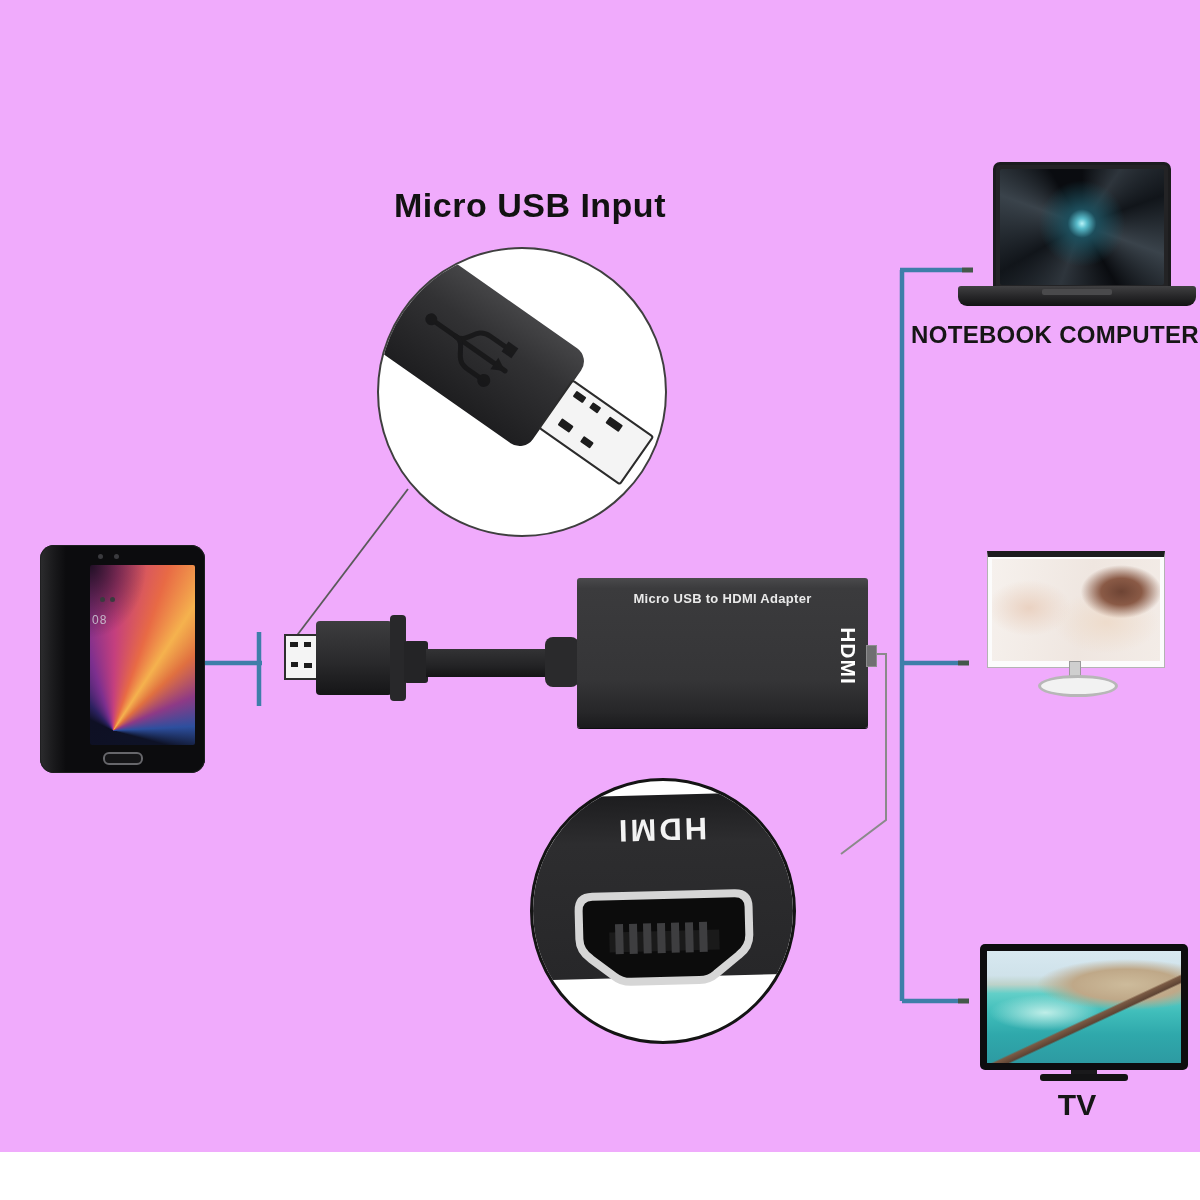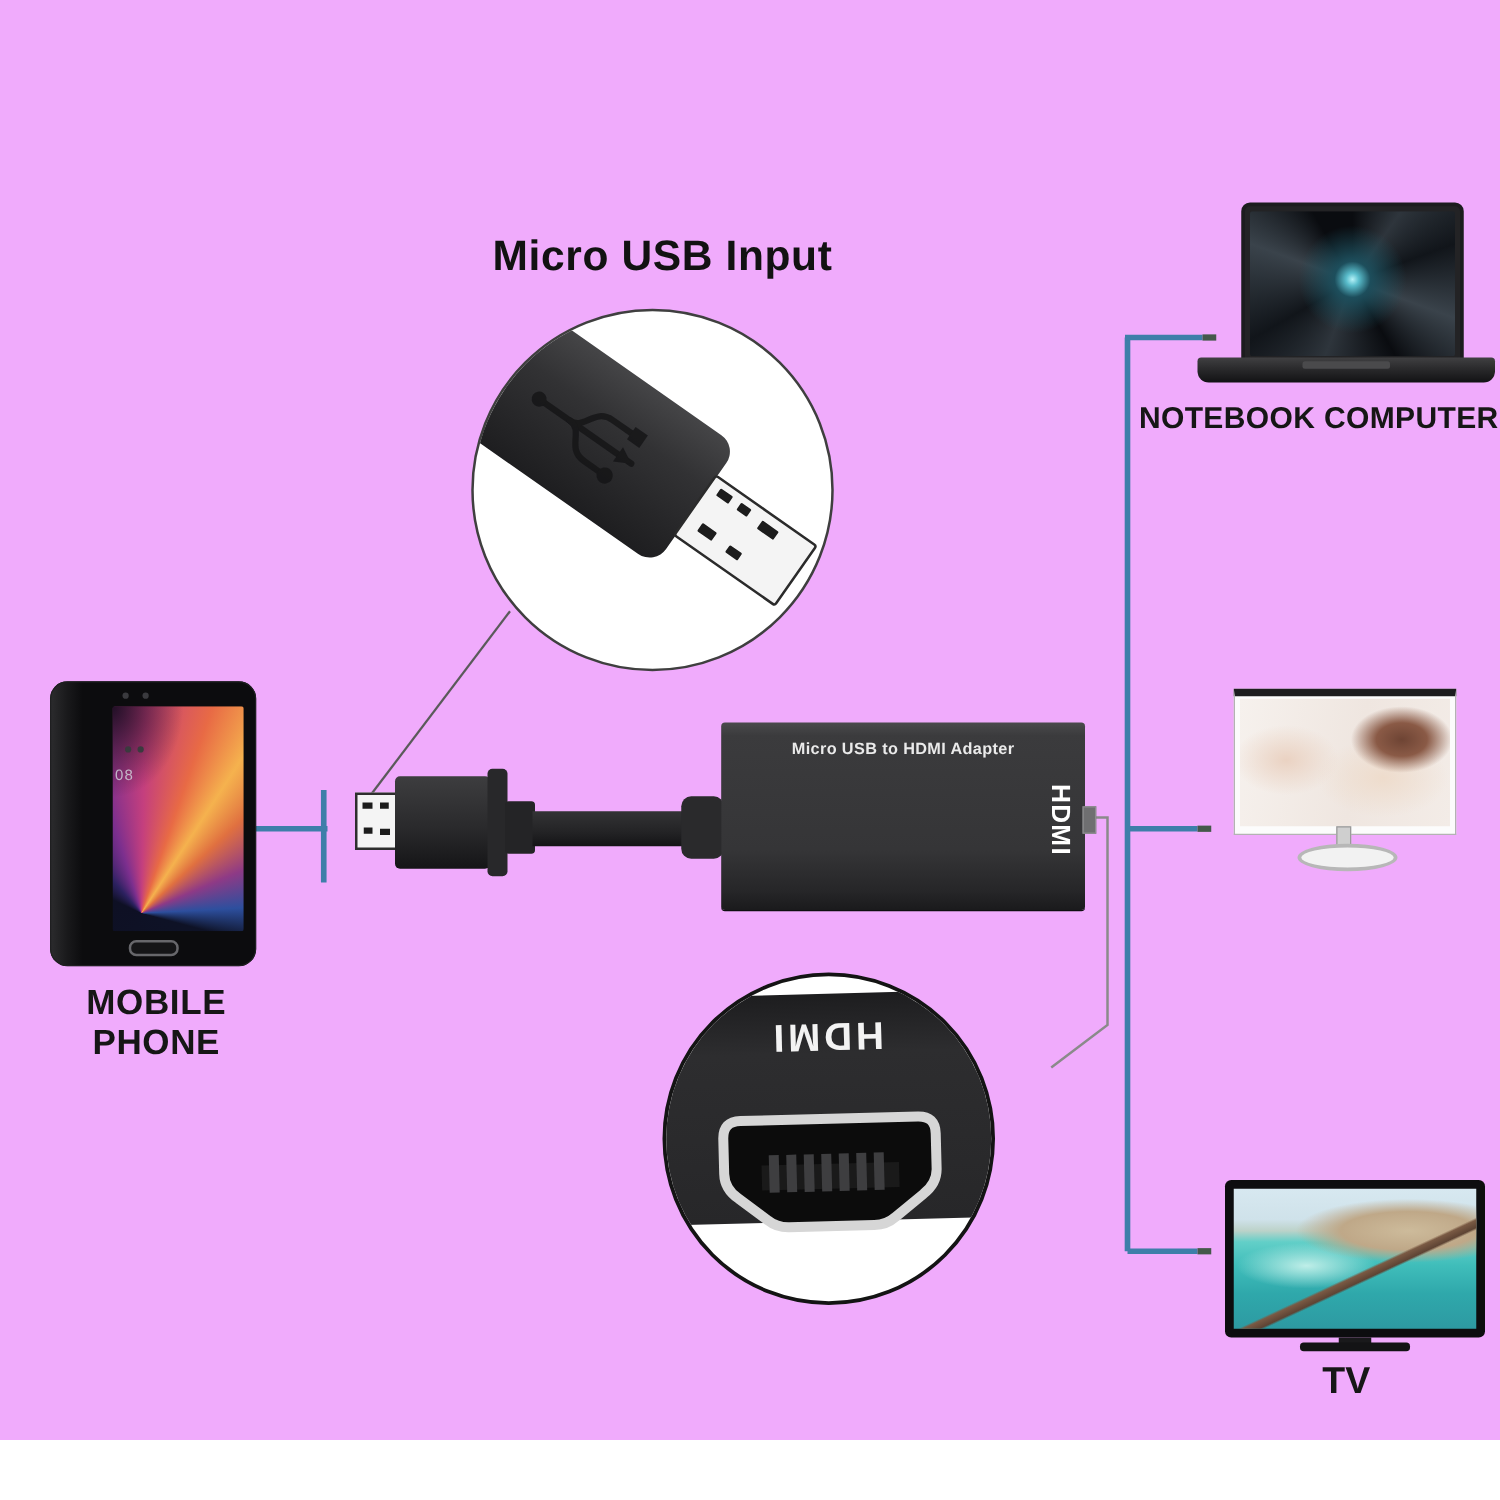--- a/index.html
+++ b/index.html
@@ -170,21 +170,20 @@
   <div class="abs phone-body">
     <div class="phone-screen">
       <div class="phone-clock">08</div>
       <div class="phone-dot" style="left:10px;top:32px;"></div>
       <div class="phone-dot" style="left:20px;top:32px;"></div>
     </div>
     <div class="phone-dot" style="left:58px;top:9px;"></div>
     <div class="phone-dot" style="left:74px;top:9px;"></div>
     <div class="home-pill"></div>
   </div>
-  <div class="abs label lab-phone">MOBILE PHONE</div>
 
   <div class="abs plug-tip">
     <i style="left:4px;top:6px;width:8px;height:5px;"></i>
     <i style="left:18px;top:6px;width:7px;height:5px;"></i>
     <i style="left:5px;top:26px;width:7px;height:5px;"></i>
     <i style="left:18px;top:27px;width:8px;height:5px;"></i>
   </div>
   <div class="abs plug-body"></div>
   <div class="abs plug-flange"></div>
   <div class="abs plug-neck"></div>

